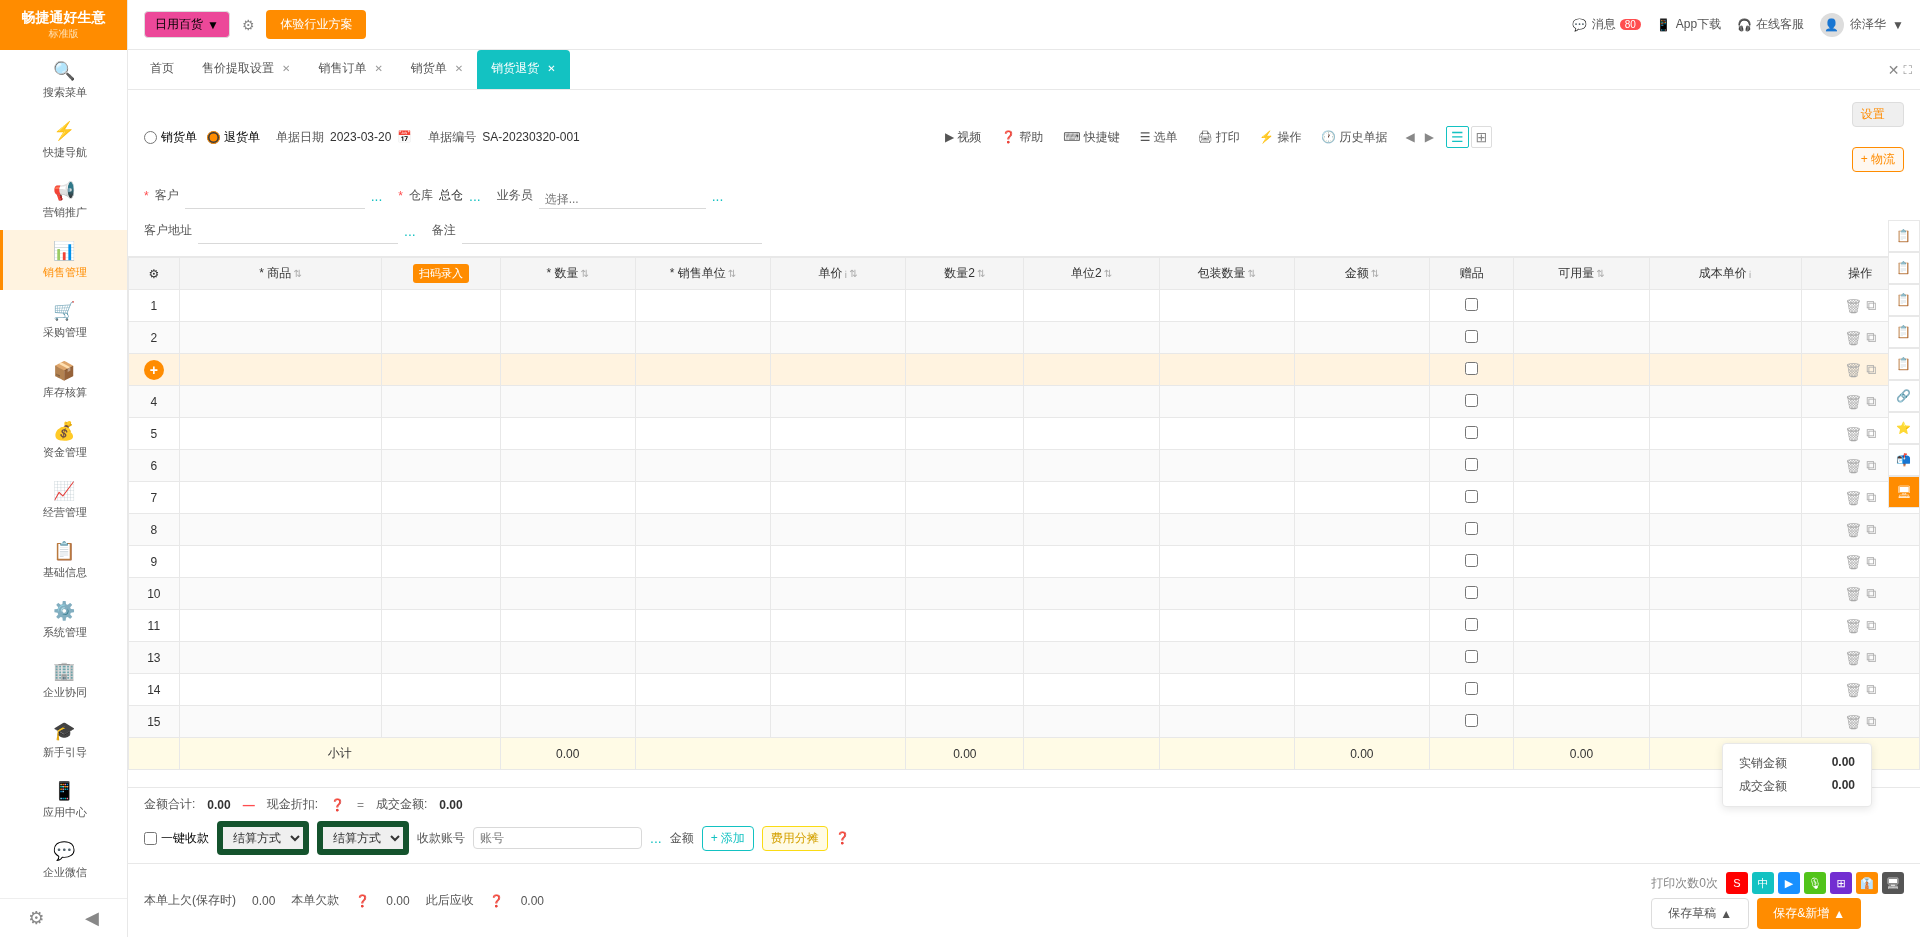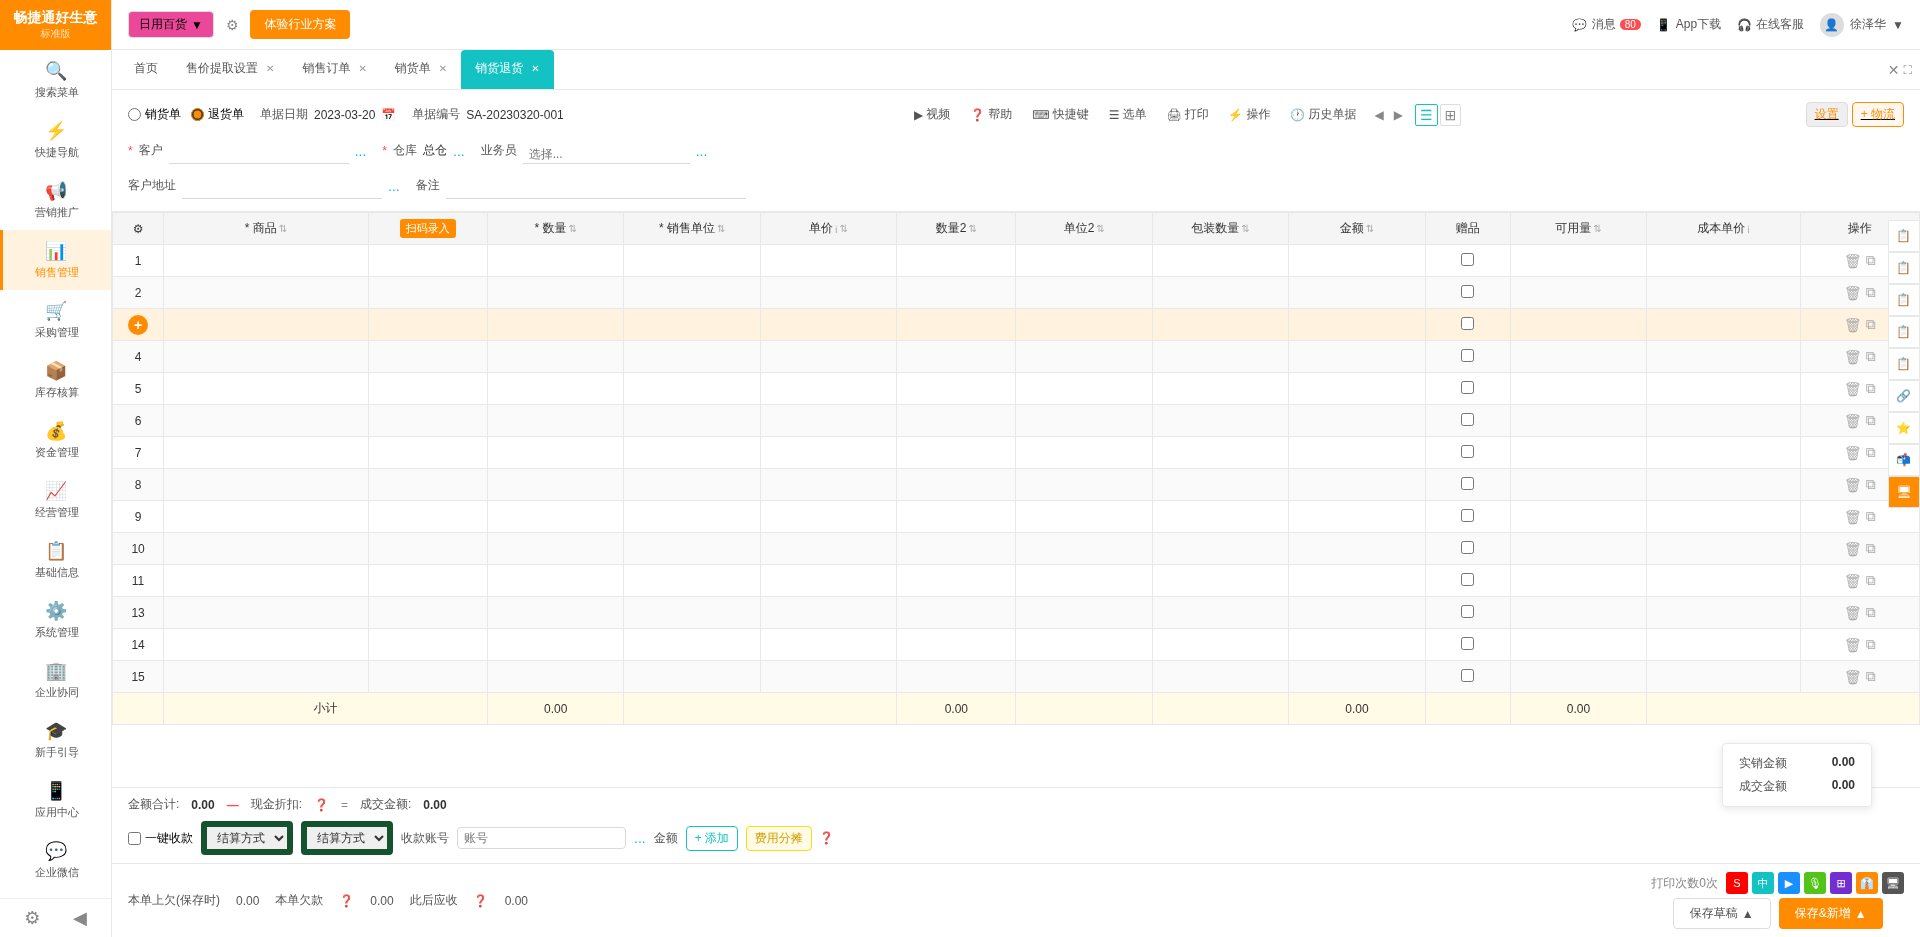--- a/index.html
+++ b/index.html
@@ -1,19 +1,19 @@
 <!DOCTYPE html>
 <html><head>
   <meta charset="utf-8">
   <style>
     * { box-sizing: border-box; margin: 0; padding: 0; font-family: 'Microsoft YaHei', Arial, sans-serif; font-size: 12px; }
     body { background: #f0f2f5; display: flex; height: 937px; overflow: hidden; }
 
     
-    .sidebar { width: 112px; background: #fff; display: flex; flex-direction: column; border-right: 1px solid #e8e8e8; flex-shrink: 0; }
+    .sidebar { width: 128px; background: #fff; display: flex; flex-direction: column; border-right: 1px solid #e8e8e8; flex-shrink: 0; }
     .sidebar-logo { background: #ff8c00; color: #fff; padding: 8px; text-align: center; height: 50px; display: flex; align-items: center; justify-content: center; flex-direction: column; }
     .sidebar-logo .logo-title { font-size: 14px; font-weight: bold; color: #fff; }
     .sidebar-logo .logo-sub { font-size: 10px; color: #ffe0b2; }
     .sidebar-nav { display: flex; flex-direction: column; flex: 1; overflow-y: auto; }
     .sidebar-item { display: flex; flex-direction: column; align-items: center; padding: 10px 4px; cursor: pointer; color: #555; border-left: 3px solid transparent; }
     .sidebar-item.active { background: #fff3e0; color: #ff8c00; border-left: 3px solid #ff8c00; }
     .sidebar-item .s-icon { font-size: 18px; margin-bottom: 3px; }
     .sidebar-item .s-label { font-size: 11px; }
     .sidebar-bottom { display: flex; align-items: center; justify-content: space-around; padding: 8px; border-top: 1px solid #eee; }
     .sidebar-bottom-btn { font-size: 18px; cursor: pointer; color: #888; }
@@ -100,21 +100,21 @@
 
     
     .bottom-bar { background: #fff; border-top: 1px solid #e8e8e8; padding: 8px 16px; display: flex; align-items: center; justify-content: space-between; flex-shrink: 0; }
     .bottom-info { display: flex; align-items: center; gap: 16px; font-size: 12px; color: #555; }
     .save-draft-btn { border: 1px solid #ddd; background: #fff; color: #555; border-radius: 4px; padding: 6px 16px; cursor: pointer; font-size: 12px; display: flex; align-items: center; gap: 4px; }
     .save-new-btn { background: #ff8c00; color: #fff; border: none; border-radius: 4px; padding: 6px 16px; cursor: pointer; font-size: 12px; display: flex; align-items: center; gap: 4px; }
     .summary-item { display: flex; justify-content: space-between; padding: 3px 0; }
     .summary-label { color: #555; font-size: 12px; }
     .summary-val { color: #333; font-size: 12px; font-weight: bold; }
 
-    .bottom-right-panel { display: flex; flex-direction: column; align-items: center; gap: 4px; }
+    .bottom-right-panel { display: flex; flex-direction: column; align-items: flex-start; gap: 4px; }
     .print-count { color: #888; font-size: 12px; }
     .taskbar { display: flex; align-items: center; gap: 4px; }
     .taskbar-icon { width: 22px; height: 22px; border-radius: 3px; background: #ff8c00; display: flex; align-items: center; justify-content: center; color: #fff; font-size: 11px; cursor: pointer; }
   </style>
 </head>
 <body>
 
 <div class="sidebar">
   <div class="sidebar-logo">
     <div class="logo-title">畅捷通好生意</div>
@@ -308,21 +308,21 @@
           <div class="history-nav">
             <span class="nav-arrow">◀</span>
             <span class="nav-arrow">▶</span>
           </div>
           <div class="view-toggle">
             <span class="view-btn active">☰</span>
             <span class="view-btn">⊞</span>
           </div>
         </div>
 
-        <div style="display:flex;flex-direction:row;gap:4px;text-decoration:underline;">
+        <div style="display:flex;flex-direction:column;gap:20px;">
           <button class="set-btn" style="display:flex;align-items:center;gap:3px;">设置</button>
           <button class="add-btn">+ 物流</button>
         </div>
       </div>
 
       <div style="display:flex;align-items:center;gap:16px;margin-top:10px;flex-wrap:wrap;">
         <div class="form-row">
           <span class="required-mark">*</span>
           <span class="form-label">客户</span>
           <input class="form-input" type="text" style="min-width: 180px;">

